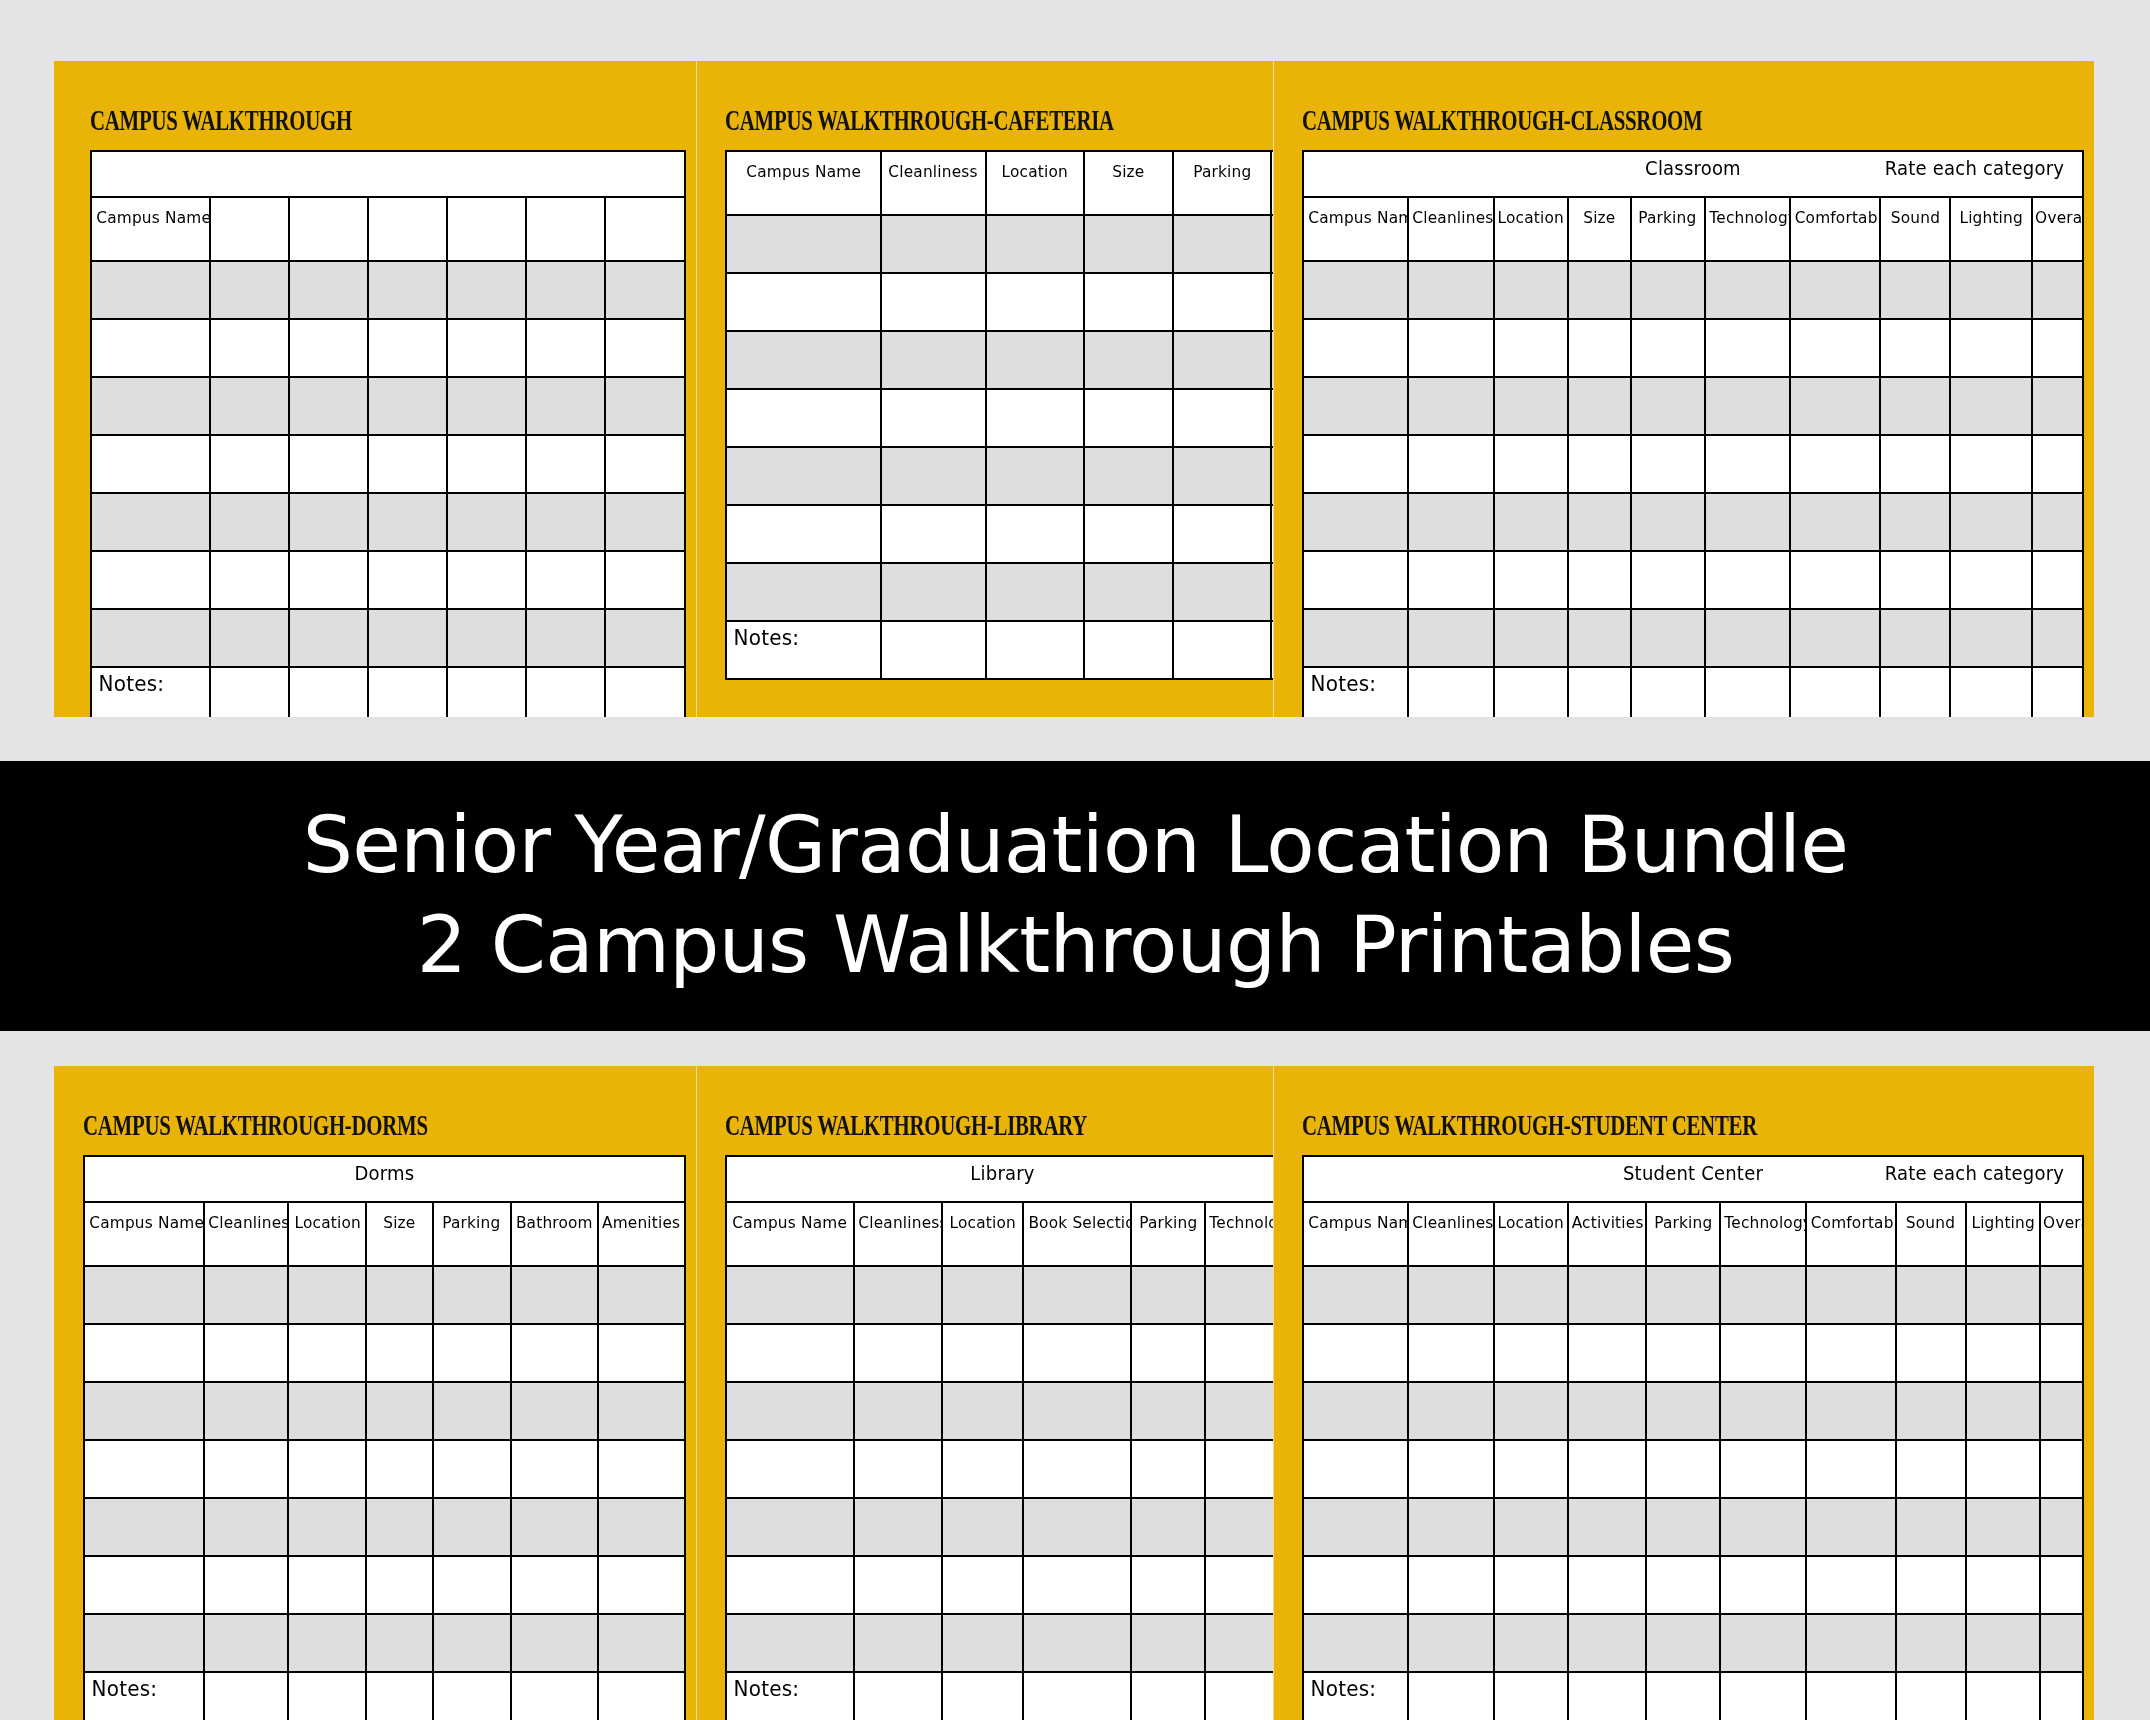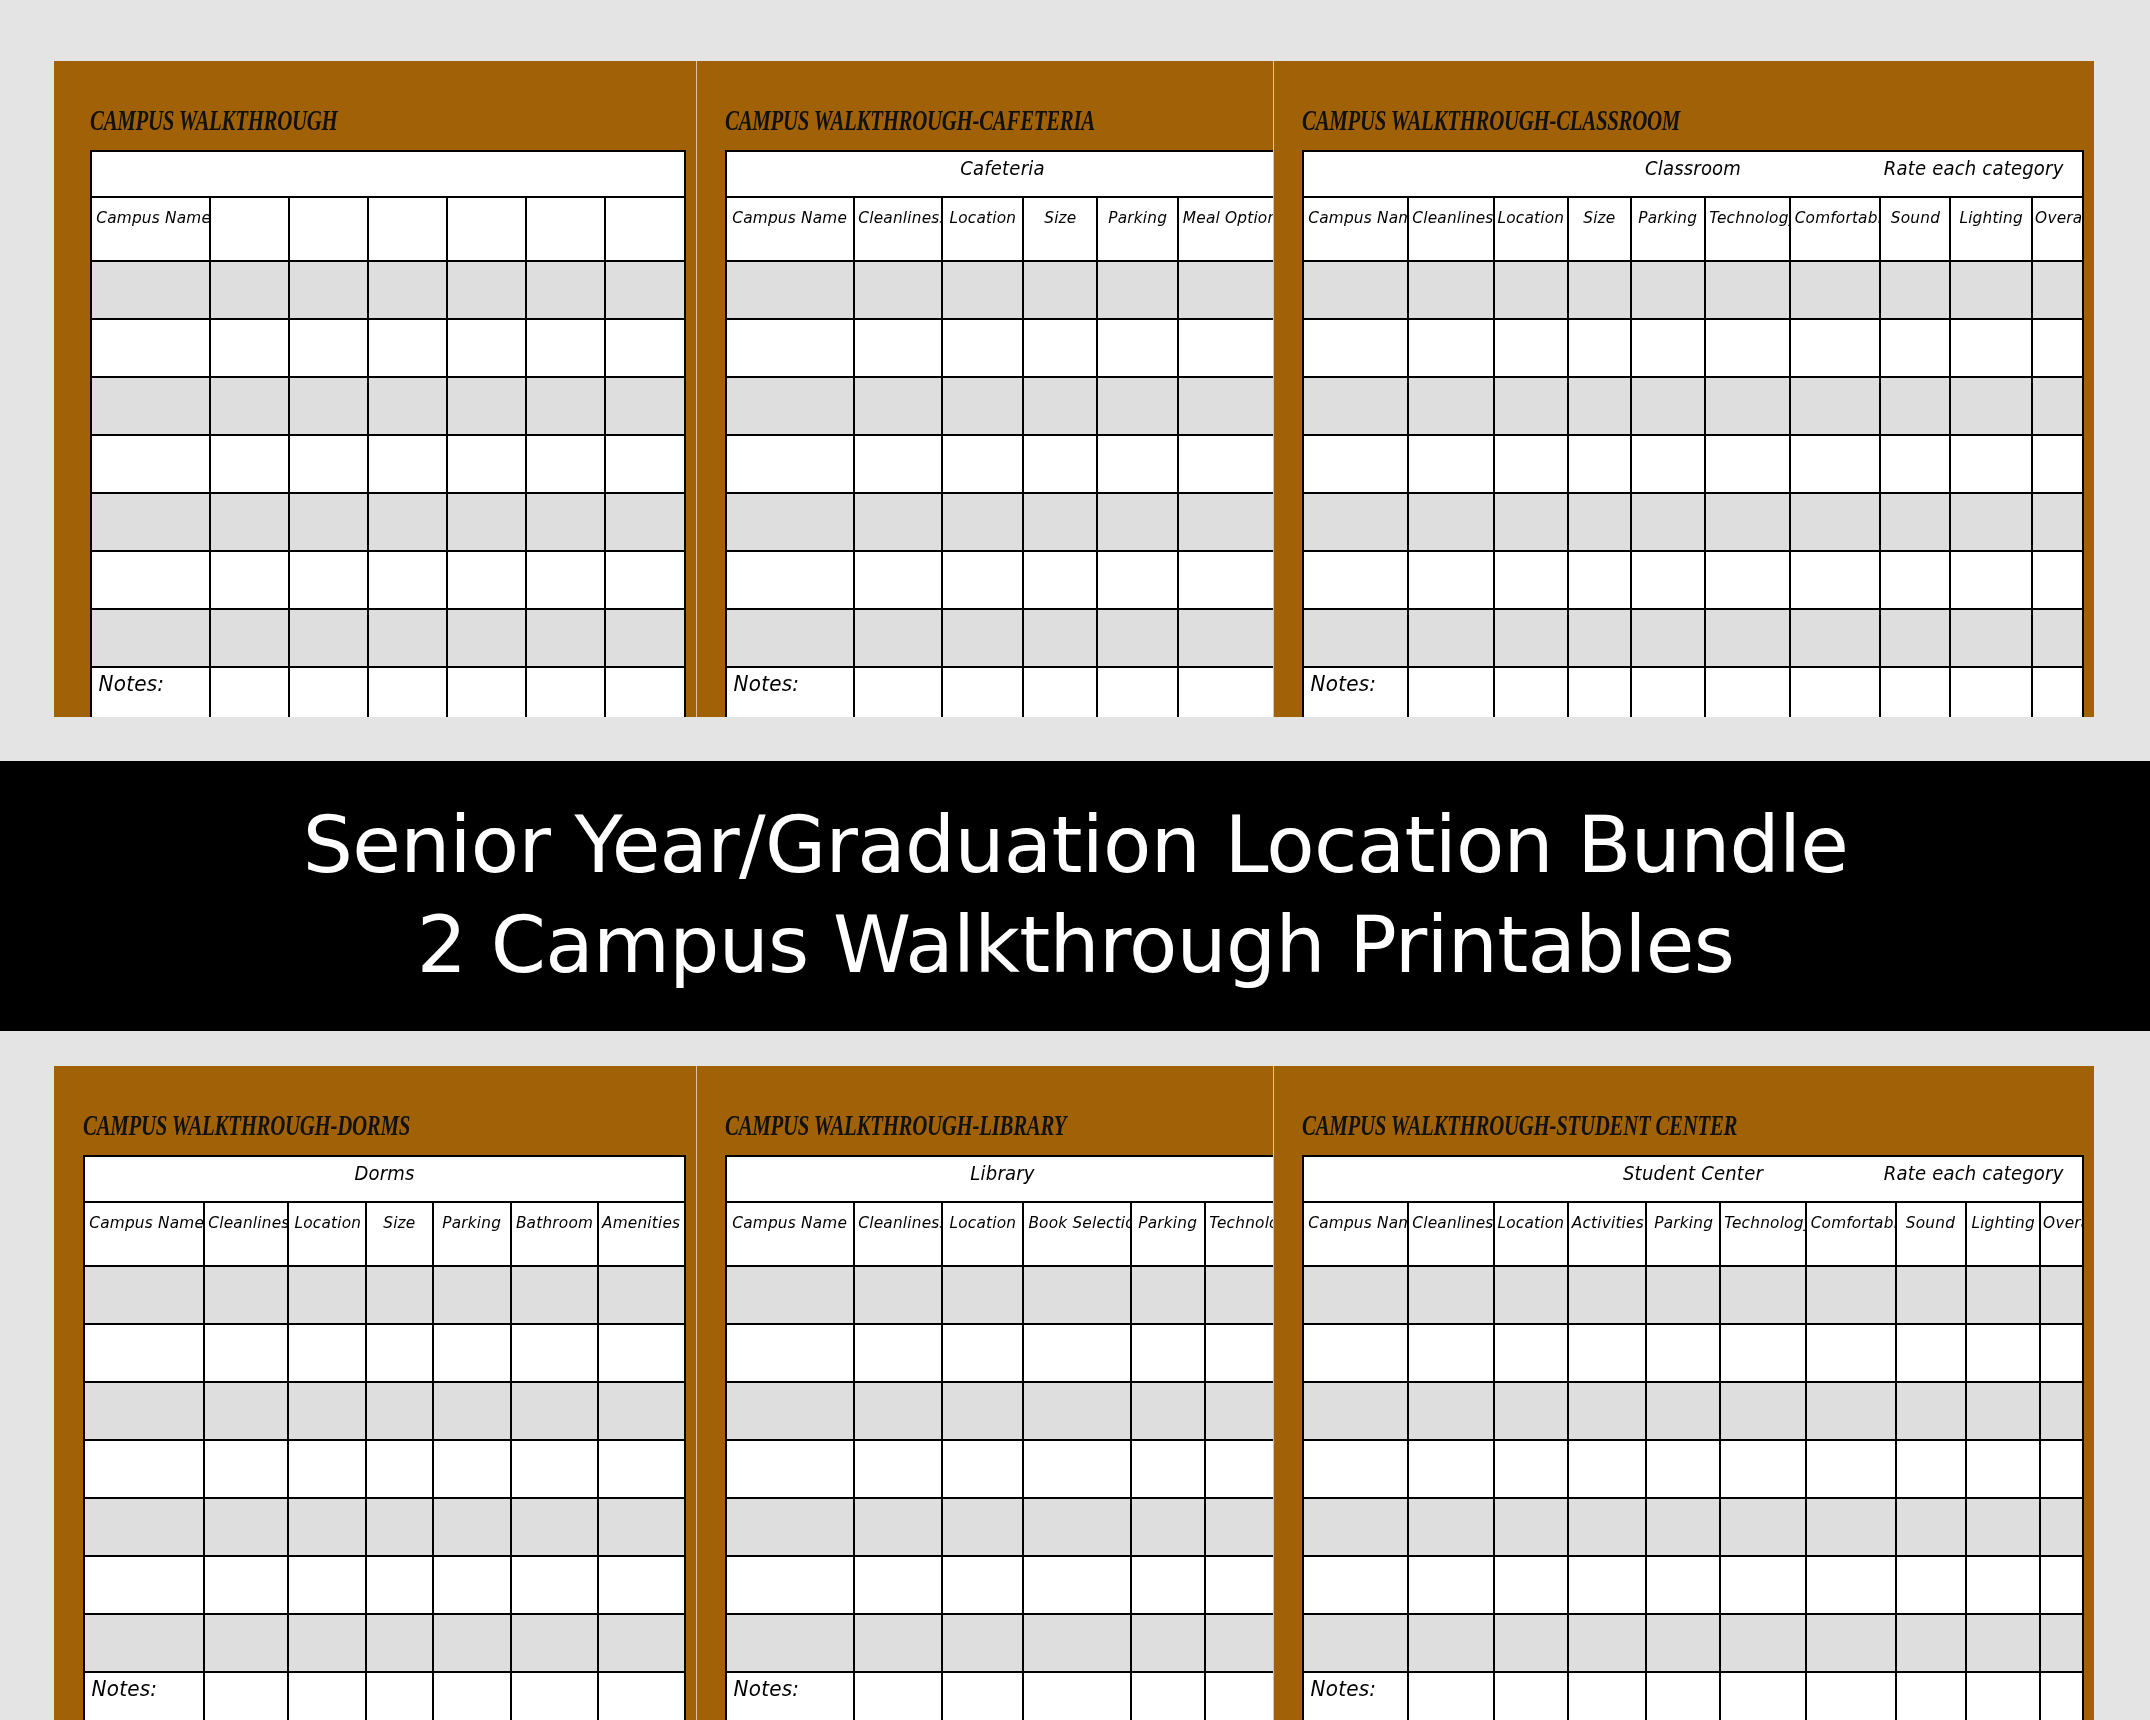--- a/index.html
+++ b/index.html
@@ -20,23 +20,22 @@
     display:flex;
     align-items:flex-start;
   }
   #top-row{ top:61px; height:656px; }
   #bottom-row{ top:1066px; height:793px; }
 
   .sheet{
     position:relative;
     height:100%;
     box-sizing:border-box;
-    background:#a16207;
+    background:#eab308;
     overflow:hidden;
-    font-style:italic;
   }
   .sheet.w-narrow{ width:642px; }
   .sheet.w-mid{ width:577px; }
   .sheet.w-wide{ width:821px; }
 
   .sheet-inner{
     position:absolute;
     left:36px; right:10px; top:44px;
   }
   .sheet-inner.pad-sm{ left:29px; }
@@ -254,26 +253,20 @@
       <table class="pt">
         <colgroup>
           <col style="width:19%">
             <col style="width:13%">
             <col style="width:12%">
             <col style="width:11%">
             <col style="width:12%">
             <col style="width:16%">
         </colgroup>
         <tbody>
-          <tr class="caption-row">
-            <td colspan="7">
-              <span class="cap-center hand" style="right:122px;">Cafeteria</span>
-              <span class="cap-right hand"></span>
-            </td>
-          </tr>
           <tr class="head-row">
             <td><span class="hand">Campus Name</span></td>
             <td><span class="hand">Cleanliness</span></td>
             <td><span class="hand">Location</span></td>
             <td><span class="hand">Size</span></td>
             <td><span class="hand">Parking</span></td>
             <td><span class="hand">Meal Options</span></td>
 
           </tr>
           <tr class="data-row shade">

